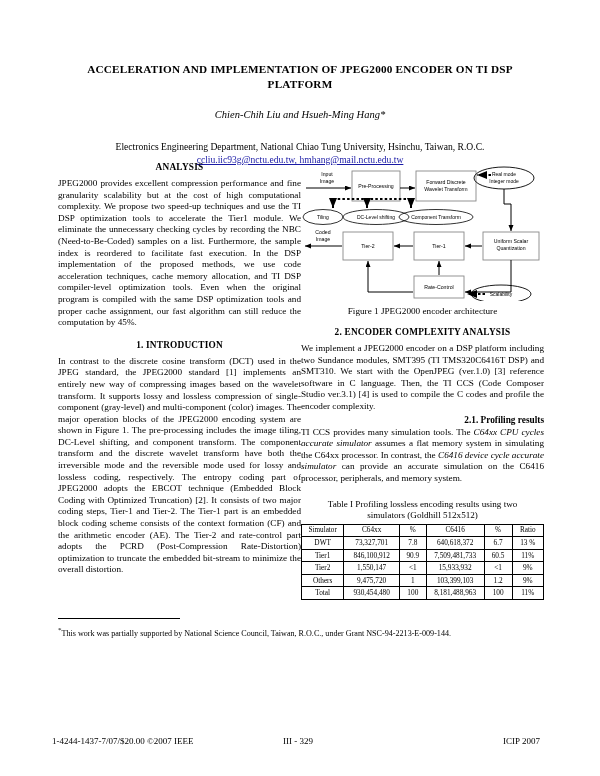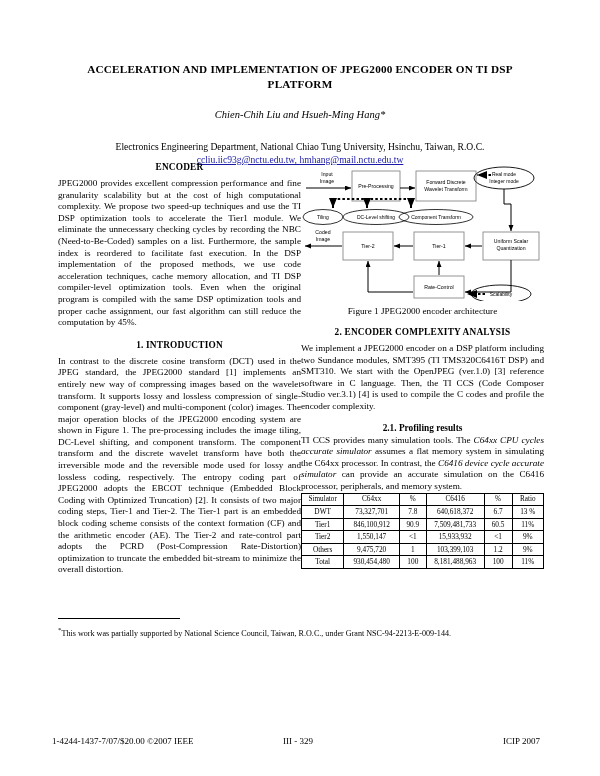--- a/index.html
+++ b/index.html
@@ -71,22 +71,22 @@
     font-weight: bold;
     font-size: 9.3px;
     text-align: center;
     margin: 0 0 6px 0;
     letter-spacing: 0.2px;
   }
   .sec-head-sp { margin-top: 11px; }
   .subsec-head {
     font-weight: bold;
     font-size: 9.3px;
-    text-align: center;
-    margin: 10px 0 2px 0;
+    text-align: right;
+    margin: 2px 0 2px 0;
   }
   p.body {
     font-size: 9.2px;
     line-height: 11.6px;
     text-align: justify;
     margin: 0 0 0 0;
     text-justify: inter-word;
     hyphens: none;
   }
   .index-terms {
@@ -185,21 +185,21 @@
   <div class="title-block">
     <div class="paper-title">ACCELERATION AND IMPLEMENTATION OF JPEG2000 ENCODER ON TI DSP PLATFORM</div>
     <div class="authors">Chien-Chih Liu and Hsueh-Ming Hang*</div>
     <div class="affiliation">Electronics Engineering Department, National Chiao Tung University, Hsinchu, Taiwan, R.O.C.</div>
     <div class="emails">ccliu.iic93g@nctu.edu.tw, hmhang@mail.nctu.edu.tw</div>
   </div>
 
   <div class="columns">
 
     <div class="col col-left">
-      <div class="sec-head">ENCODER</div>
+      <div class="sec-head">ANALYSIS</div>
       <p class="body">JPEG2000 provides excellent compression performance and fine granularity scalability but at the cost of high computational complexity. We propose two speed-up techniques and use the TI DSP optimization tools to accelerate the Tier1 module. We eliminate the unnecessary checking cycles by recording the NBC (Need-to-Be-Coded) samples on a list. Furthermore, the sample index is reordered to facilitate fast execution. In the DSP implementation of the proposed methods, we use code acceleration techniques, cache memory allocation, and TI DSP compiler-level optimization tools. Even when the original program is compiled with the same DSP optimization tools and proper cache assignment, our fast algorithm can still reduce the computation by 45%.</p>
 
 
       <div class="sec-head sec-head-sp">1. INTRODUCTION</div>
       <p class="body">In contrast to the discrete cosine transform (DCT) used in the JPEG standard, the JPEG2000 standard [1] implements an entirely new way of compressing images based on the wavelet transform. It supports lossy and lossless compression of single-component (gray-level) and multi-component (color) images. The major operation blocks of the JPEG2000 encoding system are shown in Figure 1. The pre-processing includes the image tiling, DC-Level shifting, and component transform. The component transform and the discrete wavelet transform have both the irreversible mode and the reversible mode used for lossy and lossless coding, respectively. The entropy coding part of JPEG2000 adopts the EBCOT technique (Embedded Block Coding with Optimized Truncation) [2]. It consists of two major coding steps, Tier-1 and Tier-2. The Tier-1 part is an embedded block coding scheme consists of the context formation (CF) and the arithmetic encoder (AE). The Tier-2 and rate-control part adopts the PCRD (Post-Compression Rate-Distortion) optimization to truncate the embedded bit-stream to minimize the overall distortion.</p>
     </div>
 
     <div class="col col-right">
 
       <div class="figure-box">
@@ -279,20 +279,24 @@
         </svg>
       </div>
       <div class="fig-caption">Figure 1 JPEG2000 encoder architecture</div>
 
       <div class="sec-head sec-head-sp">2. ENCODER COMPLEXITY ANALYSIS</div>
       <p class="body">We implement a JPEG2000 encoder on a DSP platform including two Sundance modules, SMT395 (TI TMS320C6416T DSP) and SMT310. We start with the OpenJPEG (ver.1.0) [3] reference software in C language. Then, the TI CCS (Code Composer Studio ver.3.1) [4] is used to compile the C codes and profile the encoder complexity.</p>
 
       <div class="subsec-head">2.1. Profiling results</div>
       <p class="body"><span>TI CCS provides many simulation tools. The </span><span class="ital">C64xx CPU cycles accurate simulator</span><span> assumes a flat memory system in simulating the C64xx processor. In contrast, the </span><span class="ital">C6416 device cycle accurate simulator</span><span> can provide an accurate simulation on the C6416 processor, peripherals, and memory system.</span></p>
 
+      <div class="table-caption">
+        <span>Table I Profiling lossless encoding results using two</span><br>
+        <span>simulators (Goldhill 512x512)</span>
+      </div>
 
       <table class="profiling">
         <colgroup>
           <col class="c0">
             <col class="c1">
             <col class="c2">
             <col class="c3">
             <col class="c4">
             <col class="c5">
         </colgroup>

